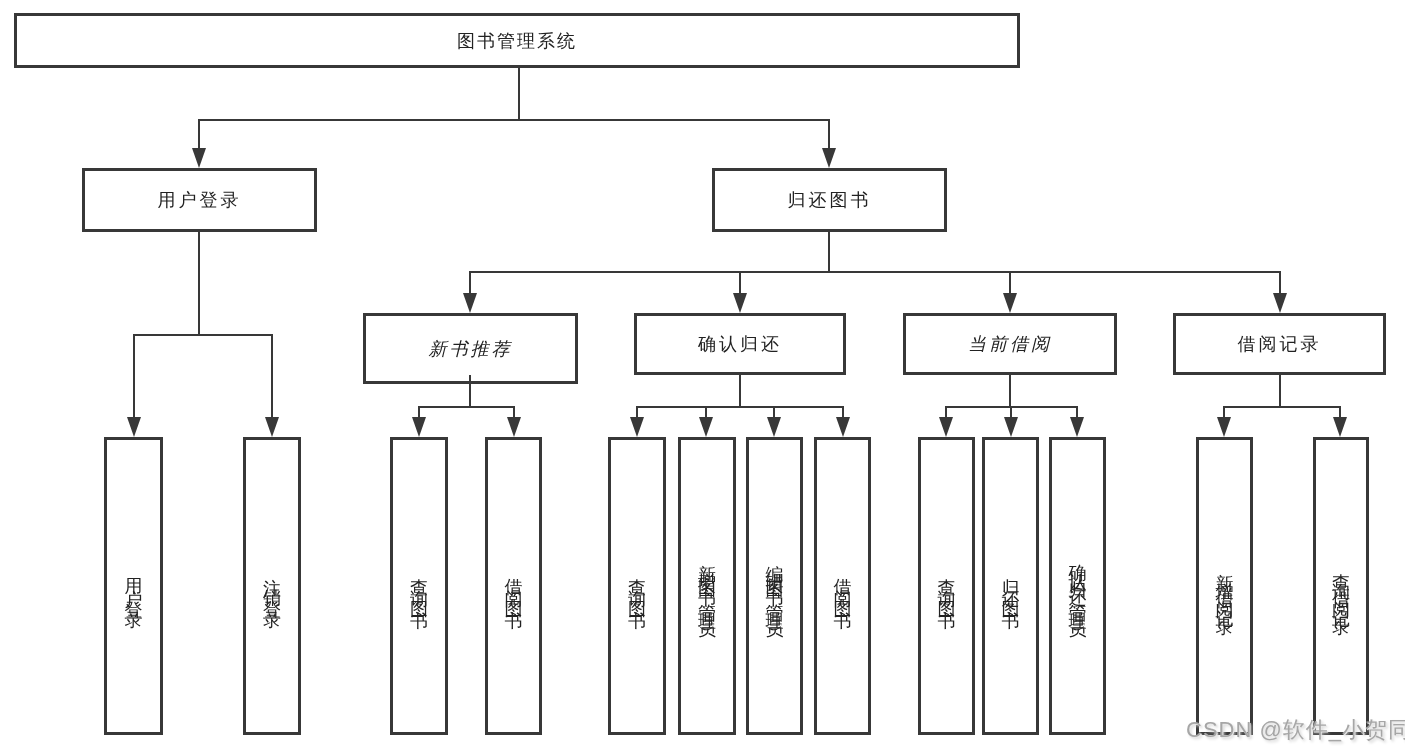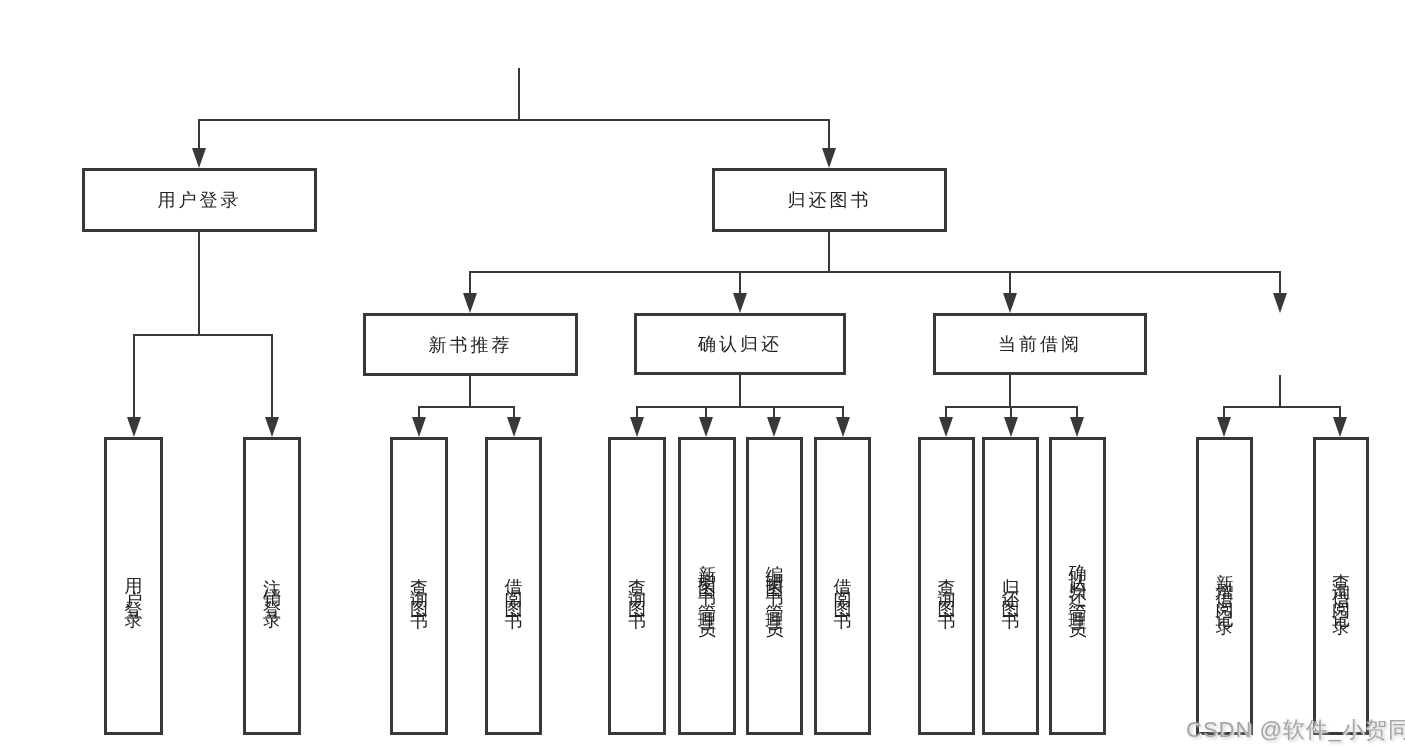--- a/index.html
+++ b/index.html
@@ -65,41 +65,47 @@
     text-shadow: 1px 1px 0 #e8e8e8, 2px 2px 3px #d0d0d0;
     white-space: nowrap;
     z-index: 5;
   }
 </style>
 </head>
 <body>
 
 <div id="stage">
 
+  <div class="box" style="left:14px; top:13px; width:1006px; height:55px;">
+    <span class="hlabel root-label">图书管理系统</span>
+  </div>
 
   <div class="box" style="left:82px; top:168px; width:235px; height:64px;">
     <span class="hlabel">用户登录</span>
   </div>
 
   <div class="box" style="left:712px; top:168px; width:235px; height:64px;">
     <span class="hlabel">归还图书</span>
   </div>
 
-  <div class="box" style="left:363px; top:313px; width:215px; height:63px;">
+  <div class="box" style="left:363px; top:313px; width:215px; height:71px;font-style:italic;">
     <span class="hlabel">新书推荐</span>
   </div>
 
   <div class="box" style="left:634px; top:313px; width:212px; height:62px;">
     <span class="hlabel">确认归还</span>
   </div>
 
-  <div class="box" style="left:933px; top:313px; width:214px; height:62px;">
+  <div class="box" style="left:903px; top:313px; width:214px; height:62px;font-style:italic;">
     <span class="hlabel">当前借阅</span>
   </div>
 
+  <div class="box" style="left:1173px; top:313px; width:213px; height:62px;">
+    <span class="hlabel">借阅记录</span>
+  </div>
 
   <div class="box" style="left:104px; top:437px; width:59px; height:298px;">
     <span class="vlabel">用户登录</span>
   </div>
 
   <div class="box" style="left:243px; top:437px; width:58px; height:298px;">
     <span class="vlabel">注销登录</span>
   </div>
 
   <div class="box" style="left:390px; top:437px; width:58px; height:298px;">

